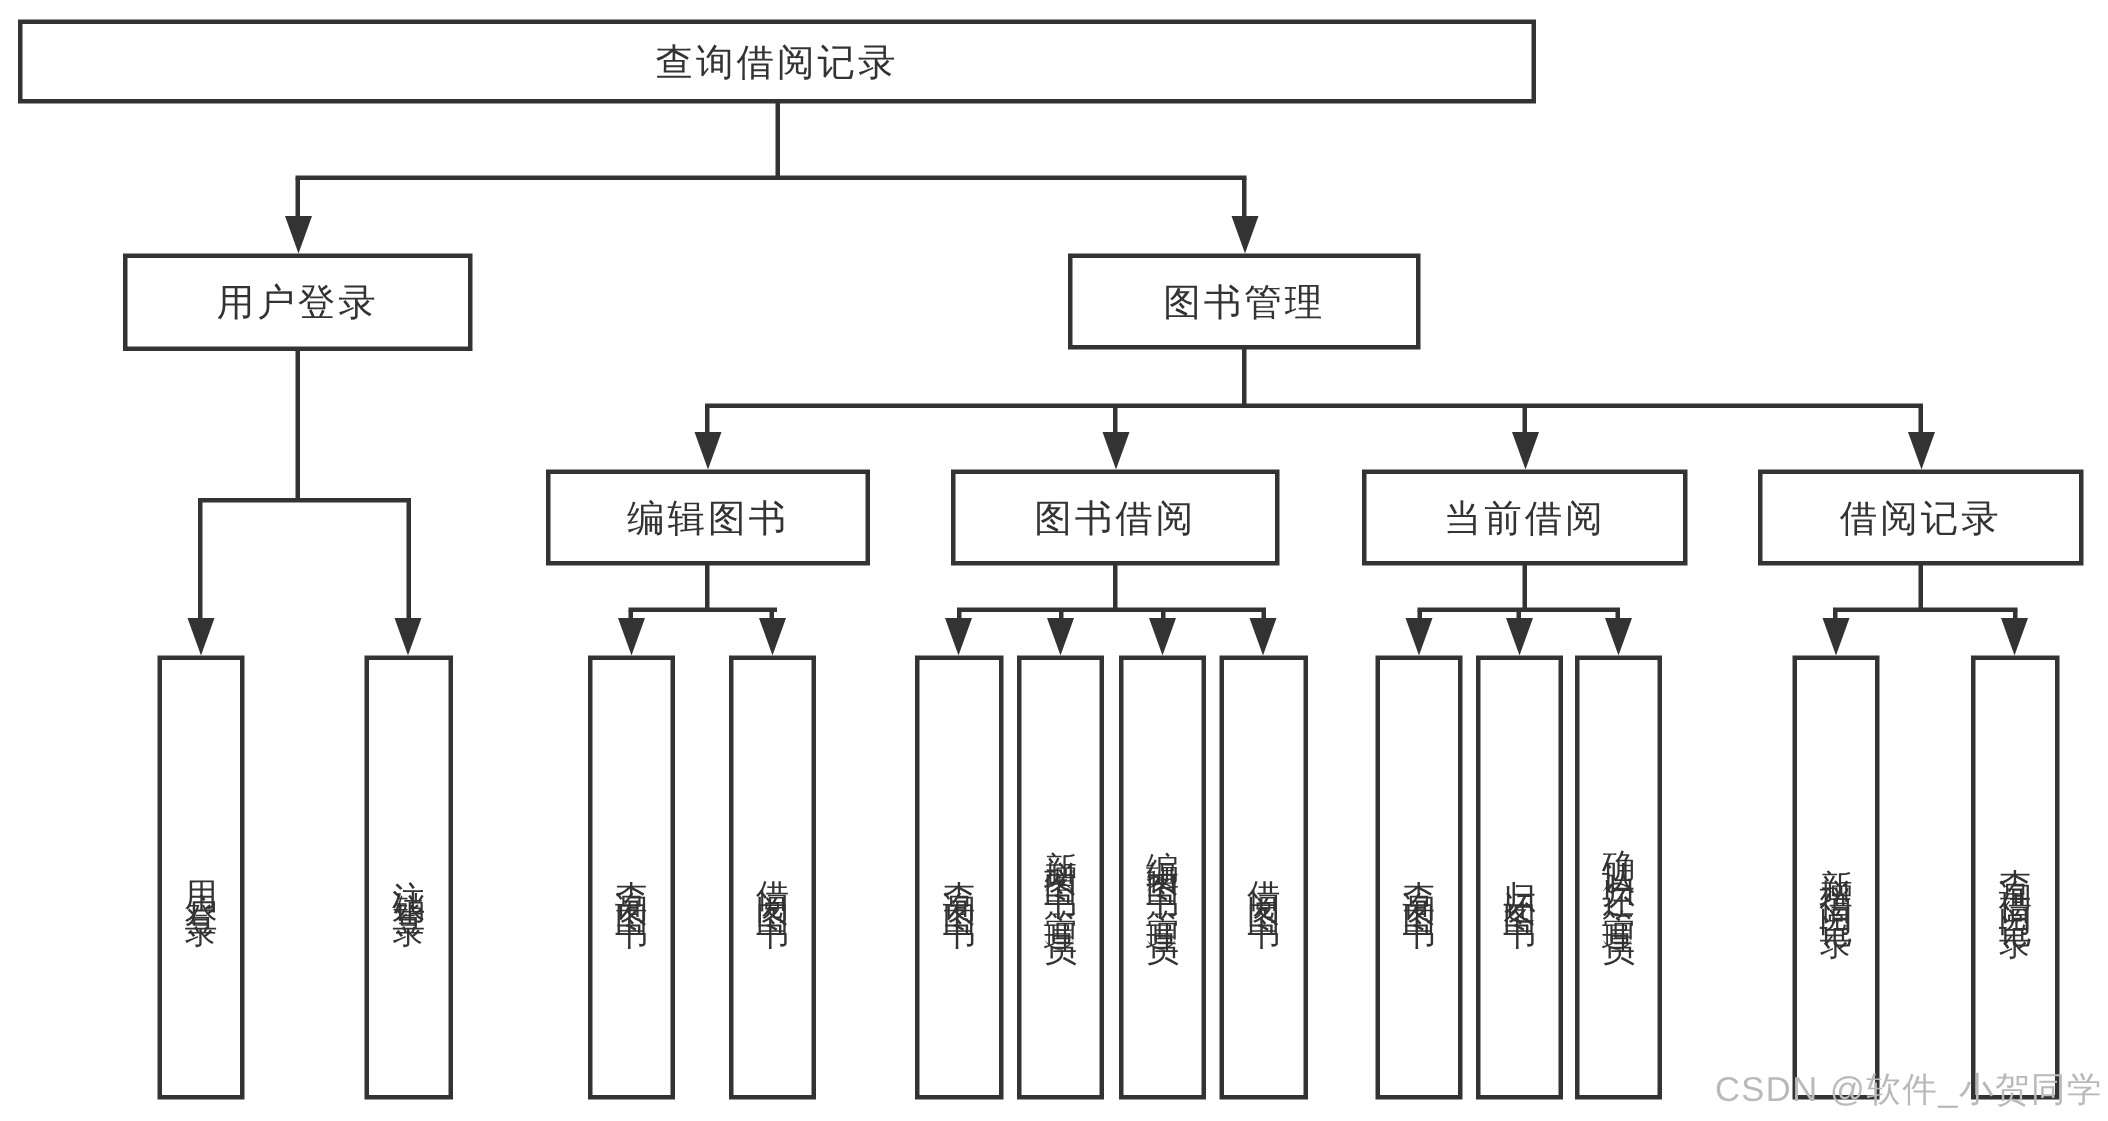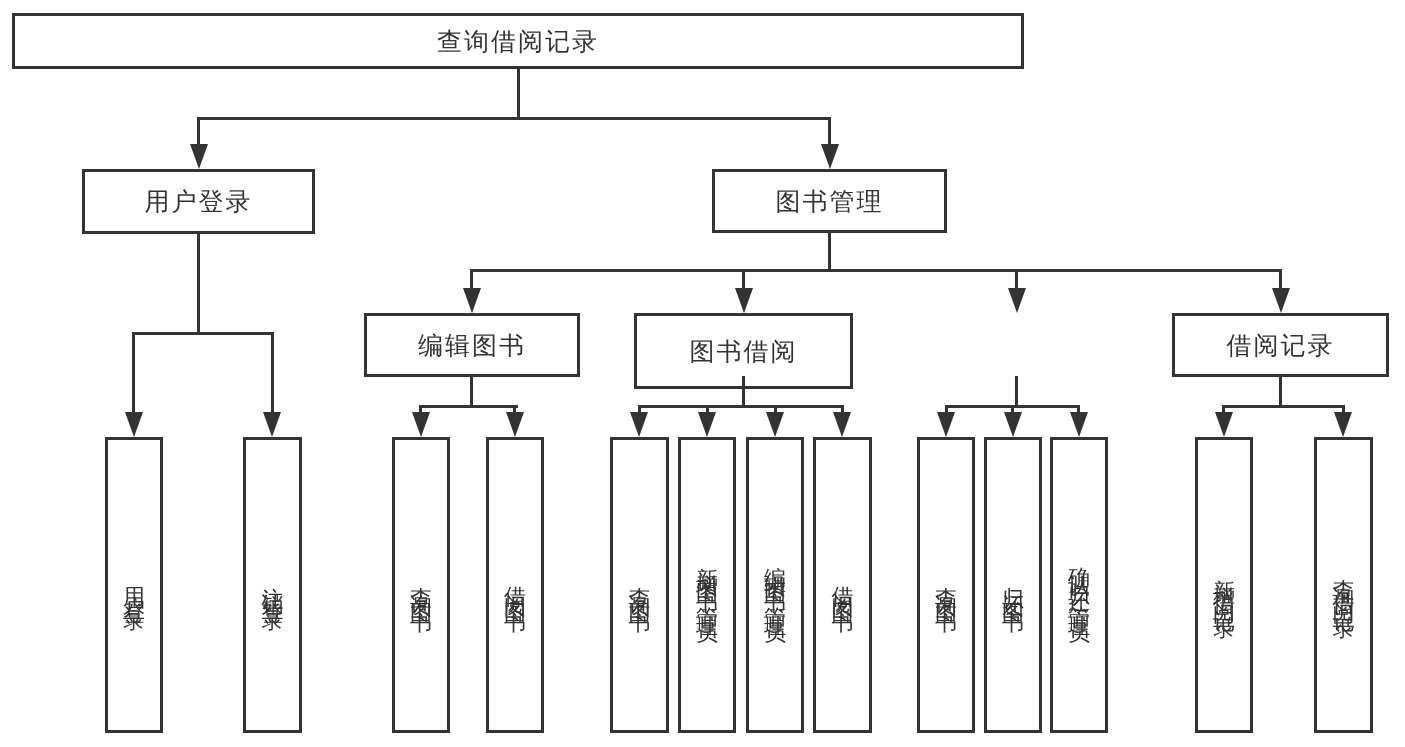--- a/index.html
+++ b/index.html
@@ -60,21 +60,22 @@
   <div class="ln" style="left:470px;top:271px;width:3px;height:19px"></div>
   <div class="ln" style="left:742px;top:271px;width:3px;height:19px"></div>
   <div class="ln" style="left:1015px;top:271px;width:3px;height:19px"></div>
   <div class="ln" style="left:1279px;top:271px;width:3px;height:19px"></div>
   <div class="ah" style="left:463px;top:288px"></div>
   <div class="ah" style="left:735px;top:288px"></div>
   <div class="ah" style="left:1008px;top:288px"></div>
   <div class="ah" style="left:1272px;top:288px"></div>
 
   <div class="box" style="left:364px;top:313px;width:216px;height:64px">编辑图书</div>
-  <div class="box" style="left:634px;top:313px;width:219px;height:76px">图书借阅</div>
+  <div class="box" style="left:634px;top:313px;width:219px;height:64px">图书借阅</div>
+  <div class="box" style="left:908px;top:313px;width:217px;height:64px">当前借阅</div>
   <div class="box" style="left:1172px;top:313px;width:217px;height:64px">借阅记录</div>
 
   <div class="ln" style="left:470px;top:376px;width:3px;height:31px"></div>
   <div class="ln" style="left:419px;top:405px;width:99px;height:3px"></div>
   <div class="ln" style="left:419px;top:407px;width:3px;height:7px"></div>
   <div class="ln" style="left:513px;top:407px;width:3px;height:7px"></div>
   <div class="ah" style="left:412px;top:412px"></div>
   <div class="ah" style="left:506px;top:412px"></div>
 
   <div class="ln" style="left:742px;top:376px;width:3px;height:31px"></div>
@@ -115,14 +116,15 @@
   <div class="box v" style="left:746px;top:437px;width:58px;height:296px">编辑图书（管理员）</div>
   <div class="box v" style="left:813px;top:437px;width:59px;height:296px">借阅图书</div>
 
   <div class="box v" style="left:917px;top:437px;width:58px;height:296px">查询图书</div>
   <div class="box v" style="left:984px;top:437px;width:58px;height:296px">归还图书</div>
   <div class="box v" style="left:1050px;top:437px;width:58px;height:296px">确认归还（管理员）</div>
 
   <div class="box v" style="left:1195px;top:437px;width:58px;height:296px">新增借阅记录</div>
   <div class="box v" style="left:1314px;top:437px;width:59px;height:296px">查询借阅记录</div>
 
+  <div class="wm">CSDN @软件_小贺同学</div>
 
 </div>
 
 </body></html>

